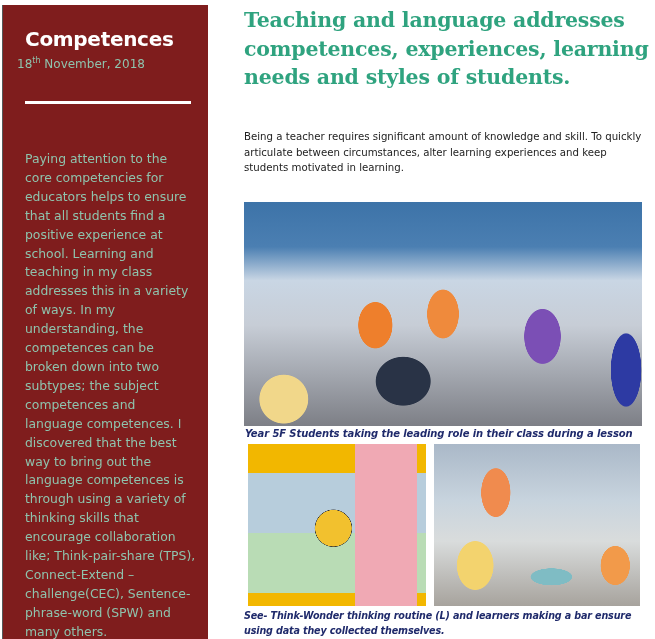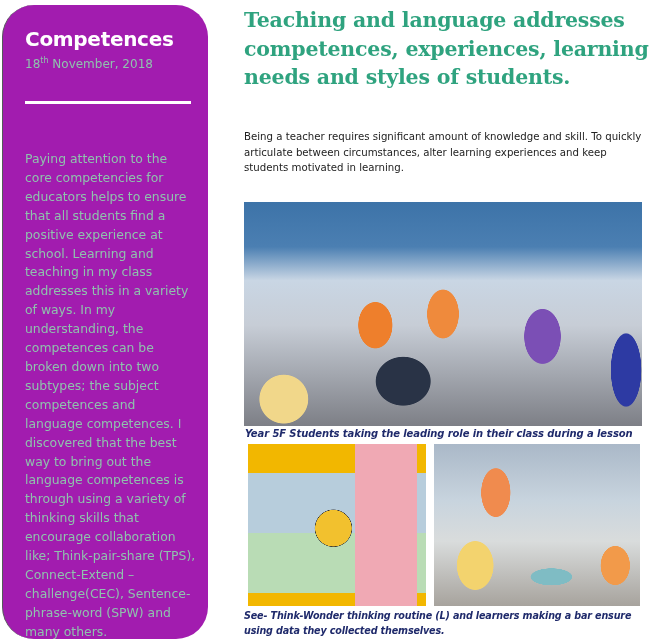--- a/index.html
+++ b/index.html
@@ -1,19 +1,19 @@
 <!DOCTYPE html>
 <html><head>
 <meta charset="utf-8">
 <style>
   html, body { margin:0; padding:0; }
   body { width:655px; height:639px; background:#ffffff; position:relative; overflow:hidden; font-family:"Liberation Sans", sans-serif; }
-  .sidebar { position:absolute; left:2px; top:5px; width:206px; height:634px; background:#a21caf; border-left:1px solid #55595a; box-sizing:border-box;border-radius:32px; }
+  .sidebar { position:absolute; left:2px; top:5px; width:206px; height:634px; background:#7f1d1d; border-left:1px solid #55595a; box-sizing:border-box; }
   .sb-title { position:absolute; left:22px; top:22px; color:#ffffff; font-family:"DejaVu Sans", sans-serif; font-weight:bold; font-size:20px; letter-spacing:-0.3px; margin:0; }
-  .sb-date { position:absolute; left:22px; top:52px; color:#8fc3ad; font-family:"DejaVu Sans", sans-serif; font-size:12px; }
+  .sb-date { position:absolute; left:14px; top:52px; color:#8fc3ad; font-family:"DejaVu Sans", sans-serif; font-size:12px; }
   .sb-date sup { font-size:8px; vertical-align:5px; line-height:0; }
   .sb-rule { position:absolute; left:22px; top:96px; width:166px; height:3px; background:#ffffff; }
   .sb-body { position:absolute; left:22px; top:145px; width:172px; color:#8fc3ad; font-family:"DejaVu Sans", sans-serif; font-size:12.4px; line-height:18.9px; margin:0; }
 
   .main-title { position:absolute; left:244px; top:6px; width:405px; margin:0; color:#2fa37f; font-family:"DejaVu Serif", serif; font-weight:bold; font-size:20.5px; line-height:28.5px; letter-spacing:-0.2px; }
   .intro { position:absolute; left:244px; top:129px; width:405px; margin:0; color:#222222; font-family:"DejaVu Sans", sans-serif; font-size:10.2px; line-height:15.5px; }
 
   .photo { position:absolute; overflow:hidden; }
   .photo1 { left:244px; top:202px; width:398px; height:224px;
     background:

